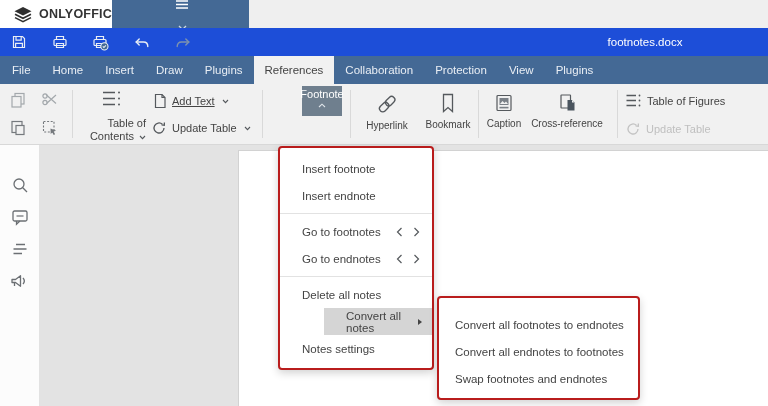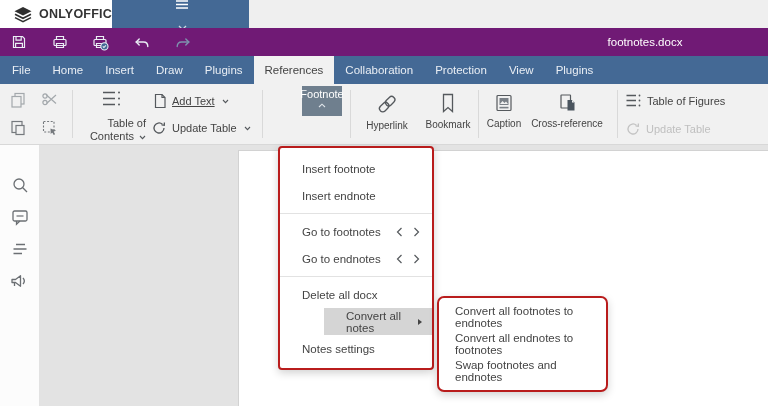--- a/index.html
+++ b/index.html
@@ -10,21 +10,21 @@
   
   .tabstrip { position:absolute; left:0; top:0; width:768px; height:28px; background:#efefef; }
   .brand { position:absolute; left:0; top:0; width:112px; height:28px; background:#ffffff;
            display:flex; align-items:center; gap:6px; padding-left:13px; }
   .brand-text { font-size:12.5px; font-weight:bold; color:#333; letter-spacing:.2px; }
   .doc-tab { position:absolute; left:112px; top:0; width:137px; height:28px; background:#446995;
              display:flex; align-items:center; padding:0 9px 0 12px; gap:8px;flex-direction:column; }
   .doc-tab-title { color:#fff; font-size:11px; flex:1; white-space:nowrap; overflow:hidden; }
 
   
-  .topbar { position:absolute; left:0; top:28px; width:768px; height:28px; background:#701a75;
+  .topbar { position:absolute; left:0; top:28px; width:768px; height:28px; background:#1d4ed8;
             display:flex; align-items:center; padding-left:10px; }
   .qa-btn { width:17px; height:17px; margin-right:24px; display:flex; align-items:center; justify-content:center; }
   .doc-title { position:absolute; left:560px; top:0; width:170px; height:28px; line-height:28px;
                text-align:center; color:#fff; font-size:11.5px; }
 
   
   .menubar { position:absolute; left:0; top:56px; width:768px; height:28px; background:#446995;
              display:flex; padding-left:1px; }
   .menu-item { height:28px; line-height:28px; padding:0 11px; font-size:11.5px; color:#e9eef4; cursor:default; }
   .menu-item.active { background:#f1f1f1; color:#444; }
@@ -60,21 +60,21 @@
   
   .dropdown { position:absolute; background:#fff; border:2px solid #b91c1c; border-radius:4px;
               box-shadow:0 3px 8px rgba(0,0,0,.18); padding:7px 0 6px 0; z-index:10; }
   .fn-menu { left:278px; top:146px; width:156px; }
   .dd-item { height:27px; display:flex; align-items:center; padding:0 10px 0 22px; font-size:11.5px; color:#444; cursor:default; }
   .dd-item.hovered { background:#d5d5d5;margin-left:44px; }
   .dd-sep { height:1px; background:#e2e2e2; margin:4px 0; }
   .nav-arrows { margin-left:auto; display:flex; gap:10px; align-items:center; padding-right:2px; }
   .sub-arrow { margin-left:auto; width:0; height:0; border-left:4px solid #444;
                border-top:3.5px solid transparent; border-bottom:3.5px solid transparent; }
-  .convert-menu { left:437px; top:296px; width:171px; padding:5px 0 6px 0;border-radius:7px; }
+  .convert-menu { left:437px; top:296px; width:203px; padding:13px 0 6px 0; }
   .convert-menu .dd-item { padding-left:16px; }
 
   svg { display:block; }
 </style>
 </head>
 <body>
 
 <div id="app">
 
   <div class="tabstrip">
@@ -341,21 +341,21 @@
         <svg width="7" height="10" viewBox="0 0 7 10">
           <path d="M5.5 1 L1.5 5 L5.5 9" fill="none" stroke="#55595d" stroke-width="1.2"></path>
         </svg>
         <svg width="7" height="10" viewBox="0 0 7 10">
           <path d="M1.5 1 L5.5 5 L1.5 9" fill="none" stroke="#55595d" stroke-width="1.2"></path>
         </svg>
       </span>
     </div>
     <div class="dd-sep"></div>
     <div class="dd-item">
-        <span>Delete all docx</span>
+        <span>Delete all notes</span>
       </div>
     <div class="dd-item hovered">
       <span>Convert all notes</span>
       <span class="sub-arrow"></span>
     </div>
     <div class="dd-item">
         <span>Notes settings</span>
       </div>
   </div>
 

